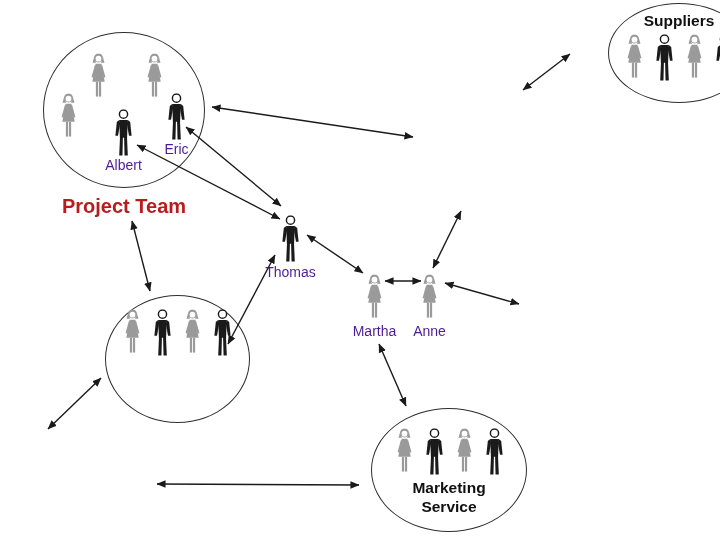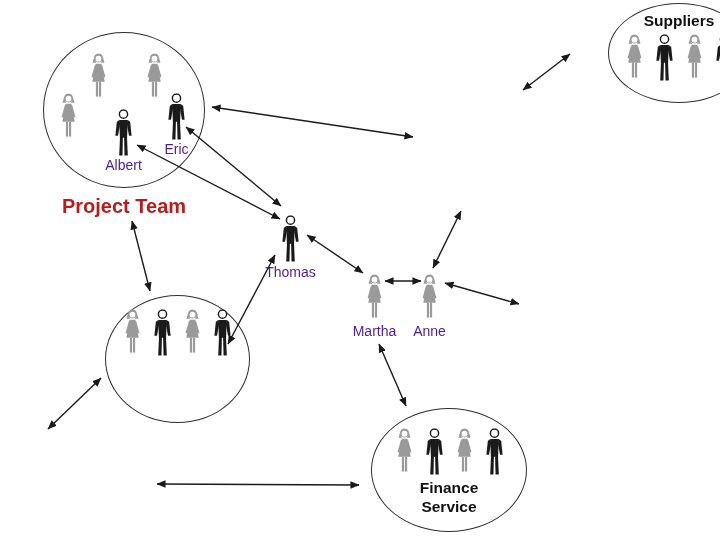--- a/index.html
+++ b/index.html
@@ -172,21 +172,21 @@
           <use href="#icon-man"></use>
         </svg>
         <svg class="person" viewBox="0 0 44 100">
           <use href="#icon-woman"></use>
         </svg>
         <svg class="person" viewBox="0 0 44 100">
           <use href="#icon-man"></use>
         </svg>
       </div>
     <div class="glabel">
-      <span>Finance</span>
+      <span>Marketing</span>
       <span>Service</span>
     </div>
   </div>
 
   <div class="indiv" id="p-thomas">
     <svg class="person" viewBox="0 0 44 100">
         <use href="#icon-man"></use>
       </svg>
     <span class="name-label">Thomas</span>
   </div>

